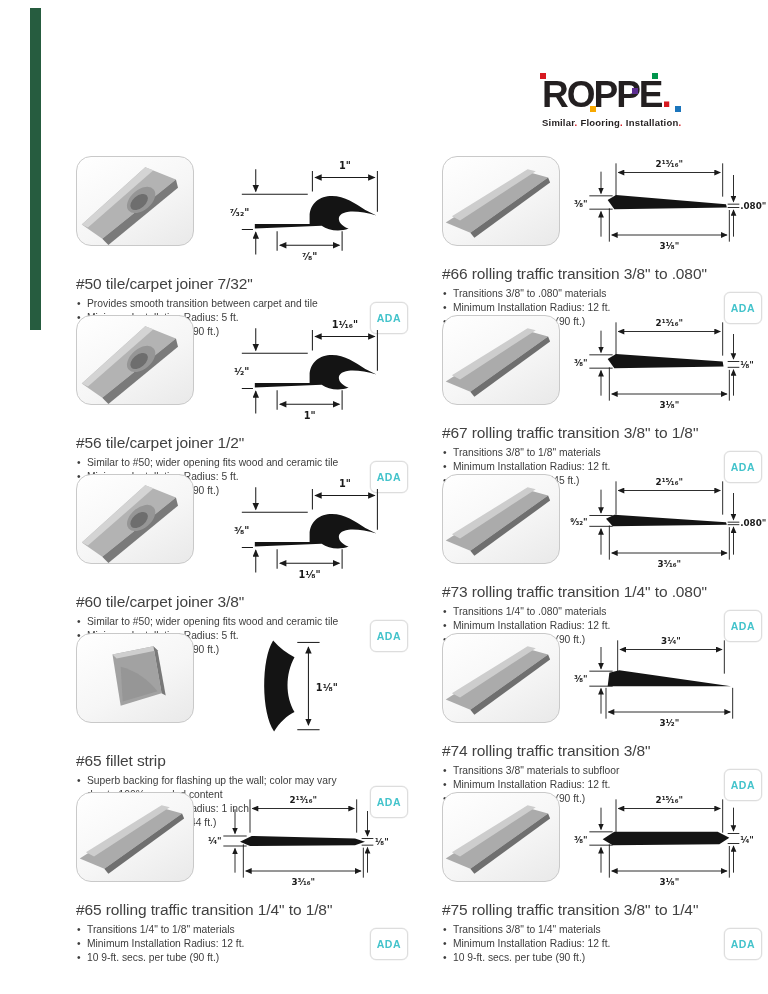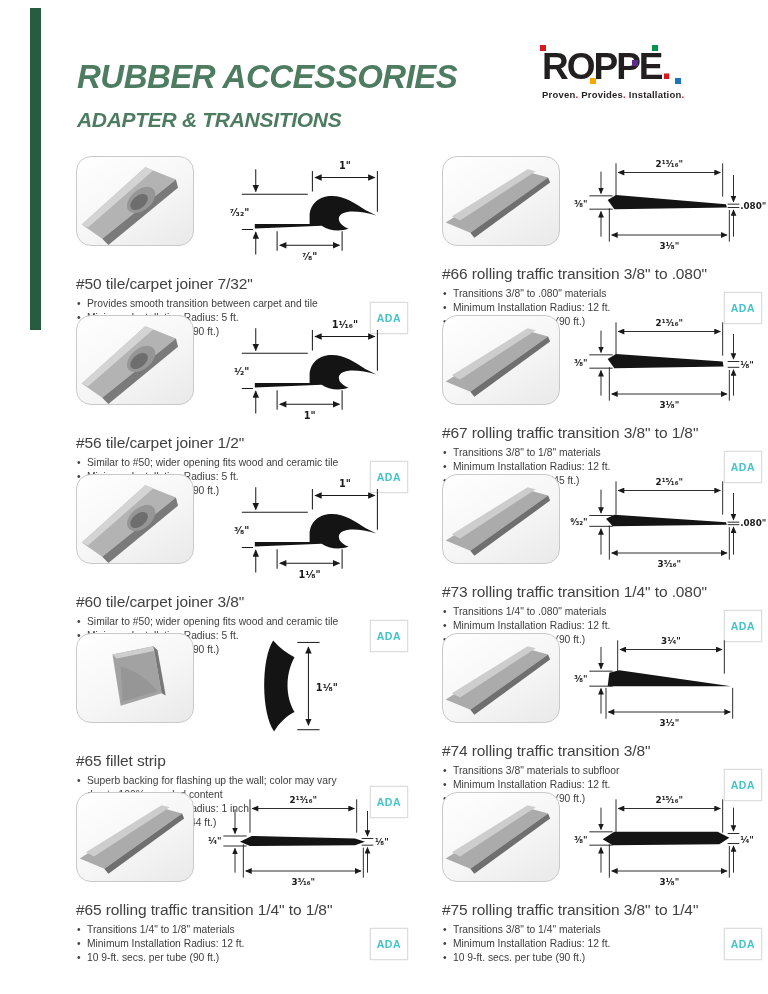--- a/index.html
+++ b/index.html
@@ -4,21 +4,21 @@
 <style>
   html,body{margin:0;padding:0;background:#fff;}
   .page{position:relative;width:768px;height:994px;background:#fff;overflow:hidden;
         font-family:"Liberation Sans",sans-serif;color:#3d3d3d;}
   .accent-bar{position:absolute;left:30px;top:8px;width:11px;height:322px;background:#265c3f;}
   
   .hdr{position:absolute;left:77px;top:60px;}
   .title{font-style:italic;font-weight:700;font-size:33px;letter-spacing:-.5px;color:#4d7c61;line-height:1;}
   .subtitle{font-style:italic;font-weight:700;font-size:21px;letter-spacing:-.3px;color:#4d7c61;margin-top:16px;line-height:1;}
   
-  .logo{position:absolute;right:56px;top:48px;width:170px;}
+  .logo{position:absolute;right:56px;top:76px;width:170px;}
   .brand{position:relative;display:inline-block;font-weight:700;font-size:37px;letter-spacing:-2px;
          color:#231f20;line-height:1;font-family:"Liberation Sans",sans-serif;}
   .brand .dot{color:#d71920;letter-spacing:0;}
   .sq{position:absolute;width:6px;height:6px;}
   .sq-red{left:-2px;top:-3px;background:#d71920;}
   .sq-orange{left:48px;top:30px;background:#f7a800;}
   .sq-purple{left:90px;top:12px;background:#5c2d91;}
   .sq-green{left:110px;top:-3px;background:#00954c;}
   .sq-blue{left:133px;top:30px;background:#1b75bc;}
   .tagline{font-size:9.5px;font-weight:700;color:#231f20;margin-top:4px;letter-spacing:.2px;}
@@ -33,21 +33,21 @@
   .photo svg{width:100%;height:100%;display:block;}
   .diag{margin-left:6px;margin-top:2px;flex:1;}
   .dg-j{width:196px;height:104px;}
   .dg-f{width:150px;height:104px;}
   .dg-t{width:200px;height:94px;}
   .ptitle{font-size:15.5px;font-weight:400;color:#414141;margin:9px 0 4px;letter-spacing:-.1px;}
   .brow{display:flex;align-items:center;}
   ul.bl{list-style:none;margin:0;padding:0;flex:1;}
   ul.bl li{position:relative;padding-left:11px;font-size:10.3px;line-height:1.35;color:#3d3d3d;max-width:252px;}
   ul.bl li::before{content:"\2022";position:absolute;left:1px;}
-  .ada{flex:none;margin-right:34px;border:1px solid #ddd;box-shadow:0 0 0 .5px #eee;border-radius:0;
+  .ada{flex:none;margin-right:34px;border:1px solid #ddd;box-shadow:0 0 0 .5px #eee;border-radius:6px;
        background:#fff;color:#43c3cb;font-weight:700;font-size:10.5px;letter-spacing:.5px;padding:9px 6px;}
   .grid .card:nth-child(n+6) ul.bl li{max-width:232px;}
   .grid .card:nth-child(n+6) .ada{margin-right:6px;}
   
   .dl{stroke:#1a1a1a;stroke-width:1.1;fill:none;}
   .pf{fill:#141414;}
   .dt{font-family:"DejaVu Sans",sans-serif;font-size:10.5px;font-weight:700;fill:#1a1a1a;}
 </style>
 </head>
 <body>
@@ -77,34 +77,30 @@
       <polygon points="2,64 80,14 102,20 26,74" fill="#ababab"></polygon>
       <polygon points="26,74 102,20 104,25 30,79" fill="#6f6f6f"></polygon>
       <polygon points="8,58 82,12 90,14 16,62" fill="#cdcdcd"></polygon>
     </g>
   </defs>
 </svg>
 
 <div class="page">
   <div class="accent-bar"></div>
 
-  <div class="hdr">
-    <div class="title">RUBBER ACCESSORIES</div>
-    <div class="subtitle">ADAPTER &amp; TRANSITIONS</div>
-  </div>
 
   <div class="logo">
     <div class="brand"><span>ROPPE</span><span class="dot">.</span>
       <span class="sq sq-red"></span>
       <span class="sq sq-orange"></span>
       <span class="sq sq-purple"></span>
       <span class="sq sq-green"></span>
       <span class="sq sq-blue"></span>
     </div>
-    <div class="tagline"><span>Proven</span><span class="dot">.</span><span>Provides</span><span class="dot">.</span><span>Installation</span><span class="dot">.</span></div>
+    <div class="tagline"><span>Similar</span><span class="dot">.</span><span>Flooring</span><span class="dot">.</span><span>Installation</span><span class="dot">.</span></div>
   </div>
 
   <div class="grid">
 
     <section class="card">
       <div class="ctop">
         <div class="photo">
           <svg viewBox="0 0 112 86">
               <use href="#ph-joiner"></use>
             </svg>

